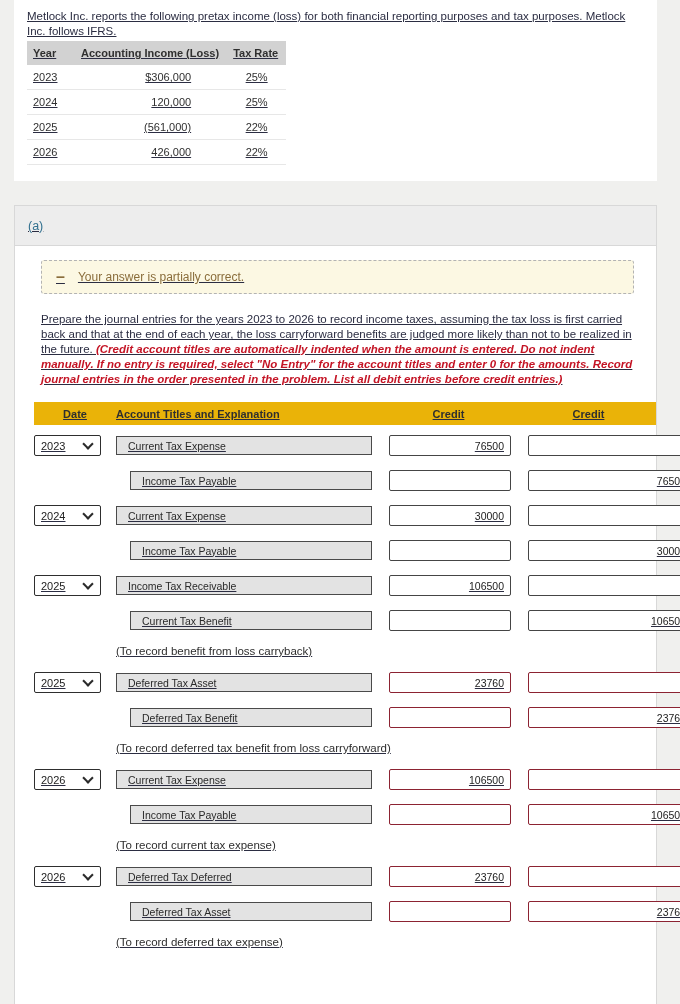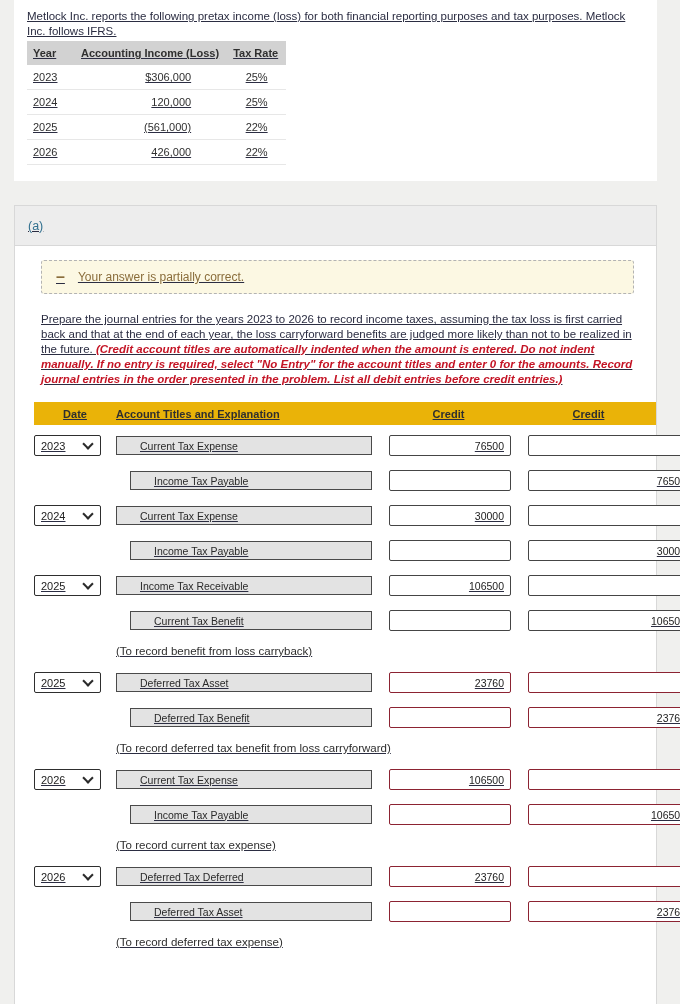--- a/index.html
+++ b/index.html
@@ -70,21 +70,21 @@
     padding: 0 8px 0 6px; font-size: 11px; color: #222; cursor: pointer;
   }
   .chev {
     width: 8px; height: 8px; margin-top: -4px; flex: none;
     border-right: 2px solid #2a2a2a; border-bottom: 2px solid #2a2a2a;
     transform: rotate(45deg);
   }
   .ja { width: 260px; flex: none; }
   .acct {
     width: 256px; height: 19px; background: #e3e3e3; border: 1px solid #4a4a4a;
-    display: flex; align-items: center; padding-left: 23px;
+    display: flex; align-items: center; padding-left: 11px;
     font-size: 10.5px; color: #2a2a2a; white-space: nowrap; overflow: hidden;
   }
   .acct.indent { width: 242px; margin-left: 14px; }
   .jdeb { width: 145px; flex: none; display: flex; }
   .jcred { width: 178px; flex: none; display: flex; }
   .amt {
     height: 21px; border-radius: 2px; background: #fff;
     font-size: 10.5px; text-align: right; padding-right: 6px;
     font-family: "Liberation Sans", sans-serif; color: #222; outline: none;
   }

